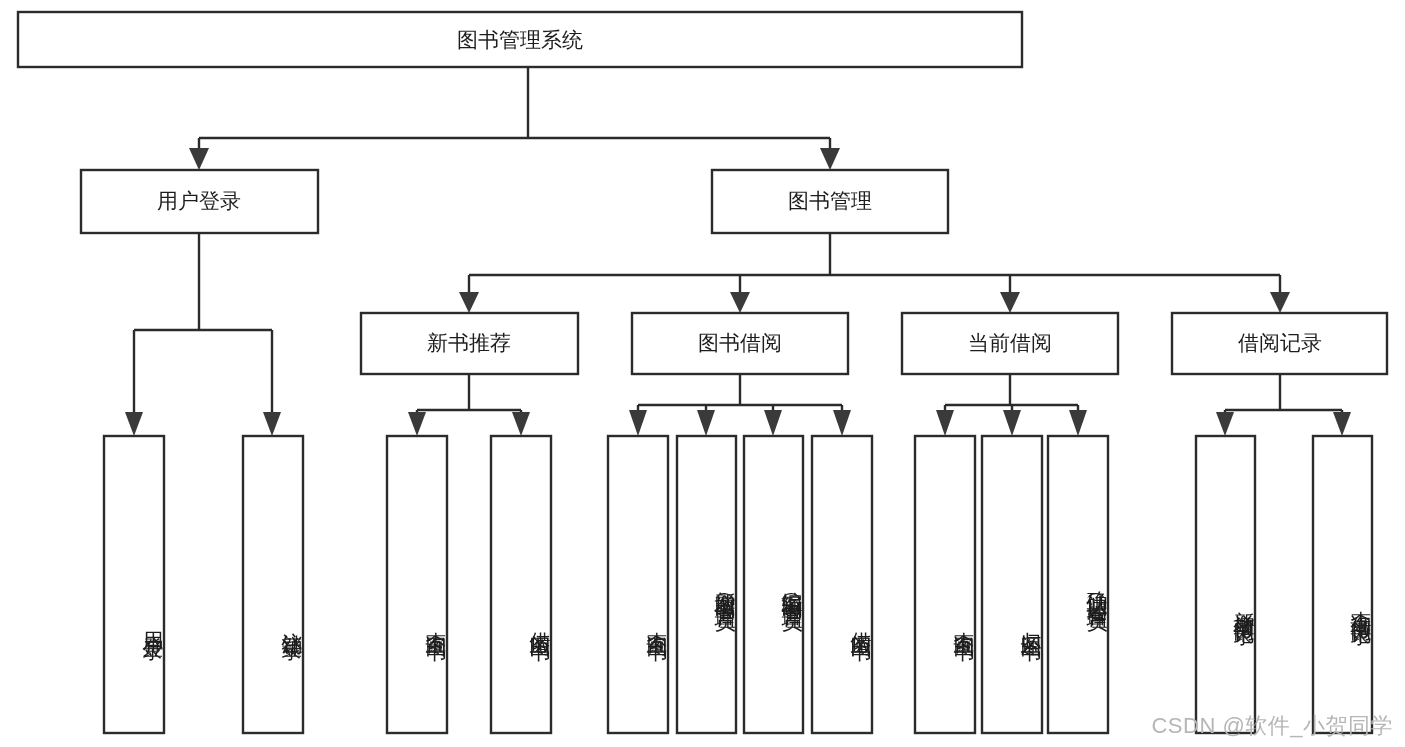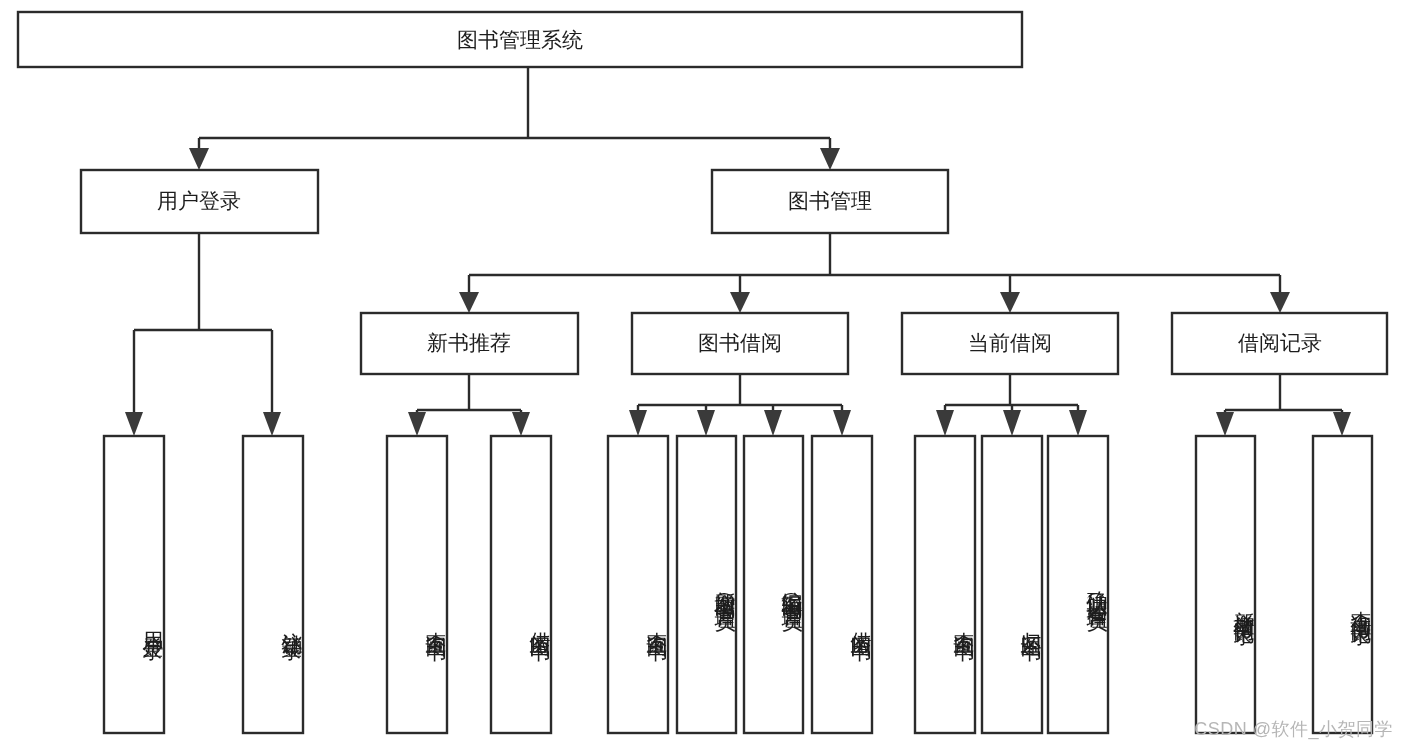--- a/index.html
+++ b/index.html
@@ -62,21 +62,21 @@
     display: flex;
     align-items: flex-start;
     justify-content: center;
     pointer-events: none;
   }
   .watermark {
     position: absolute;
     right: 12px;
     bottom: 6px;
     font-family: "Liberation Sans", "DejaVu Sans", sans-serif;
-    font-size: 18px;
+    font-size: 22px;
     color: #b6b6b6;
     white-space: nowrap;
     letter-spacing: 0.5px;
   }
 </style>
 </head>
 <body>
 
 <div id="diagram-root">
 

